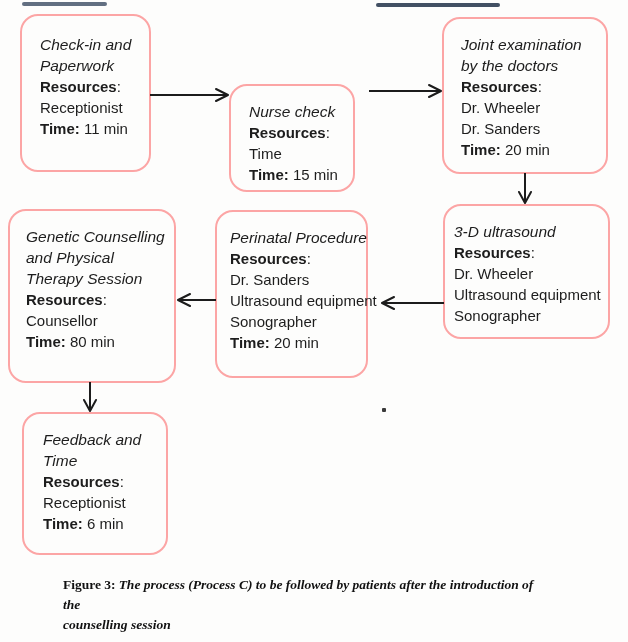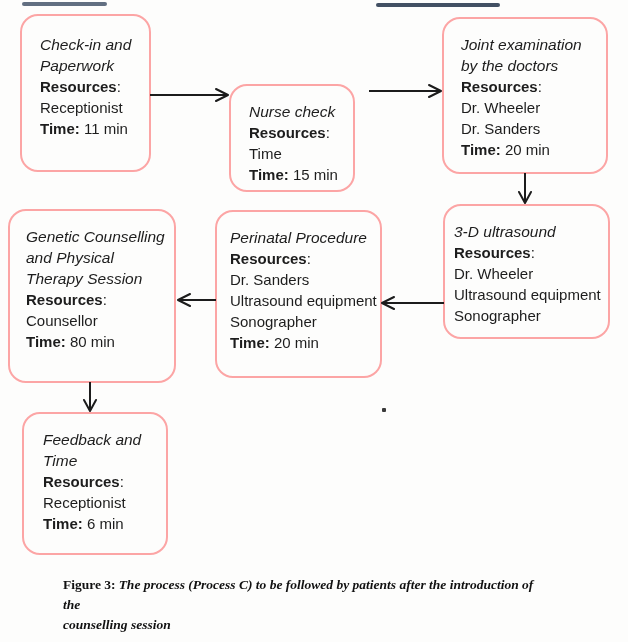--- a/index.html
+++ b/index.html
@@ -14,21 +14,21 @@
     font-size:15px;line-height:21px;
   }
   .title{font-style:italic;font-size:15.5px;white-space:pre;}
   .res{white-space:pre;}
   .b{font-weight:bold;}
   
   .n0{left:20px;top:14px;width:131px;height:158px;padding-left:18px;padding-top:18px;}
   .n1{left:229px;top:40px;width:126px;height:108px;padding-left:18px;margin-top:44px;}
   .n2{left:442px;top:17px;width:166px;height:157px;padding-left:17px;}
   .n3{left:443px;top:204px;width:167px;height:135px;padding-left:9px;}
-  .n4{left:215px;top:210px;width:167px;height:168px;padding-left:13px;}
+  .n4{left:215px;top:210px;width:153px;height:168px;padding-left:13px;}
   .n5{left:8px;top:209px;width:168px;height:174px;padding-left:16px;}
   .n6{left:22px;top:412px;width:146px;height:143px;padding-left:19px;}
   .arrow{position:absolute;}
   .arrow line,.arrow polyline{stroke:#1c1c1c;stroke-width:2;fill:none;stroke-linecap:round;stroke-linejoin:round;}
   .artifact{position:absolute;border-radius:2px;}
   .artifact.a-left{left:22px;top:2px;width:85px;height:4px;background:#47566b;opacity:.85;}
   .artifact.a-right{left:376px;top:3px;width:124px;height:4px;background:#2e3d52;opacity:.9;}
   .artifact.a-speck{left:382px;top:408px;width:4px;height:4px;background:#3a3a3a;border-radius:1px;}
   .caption{
     position:absolute;left:63px;top:575px;width:485px;

